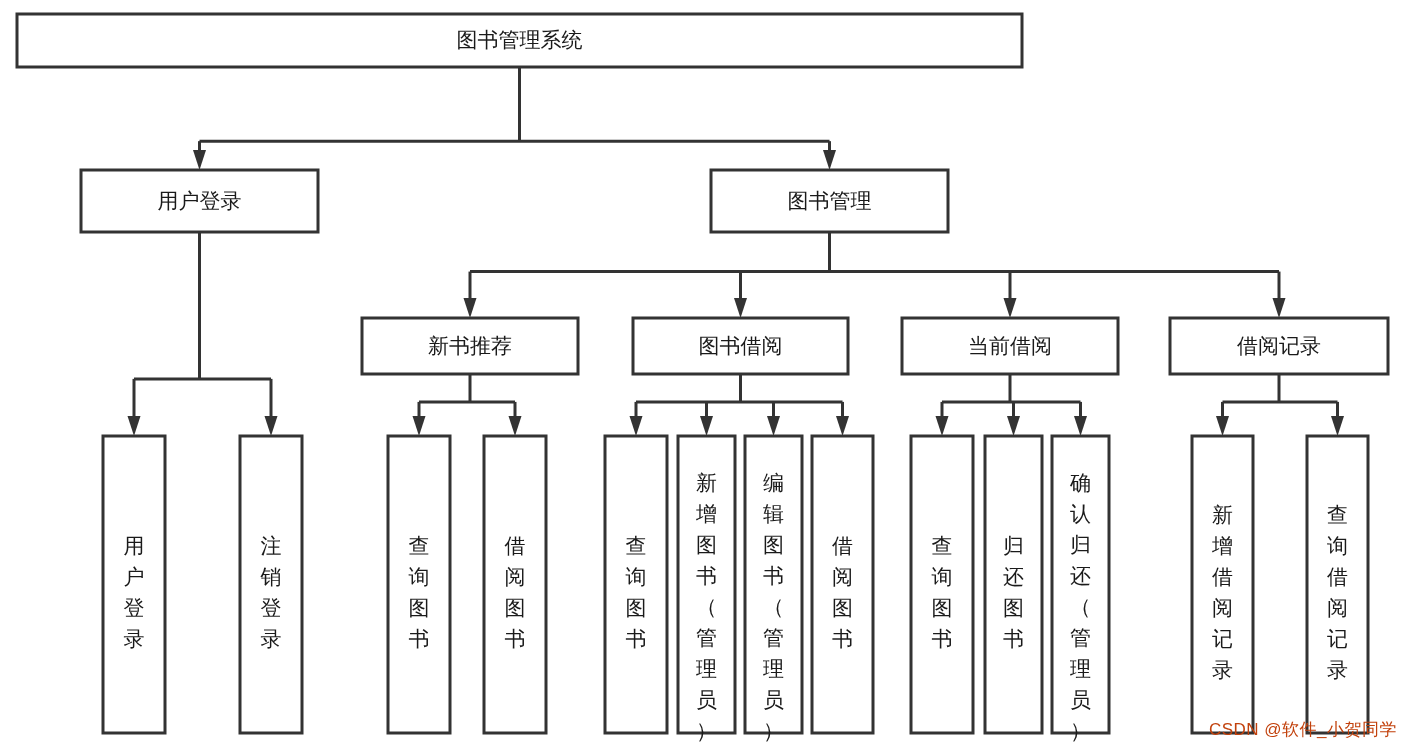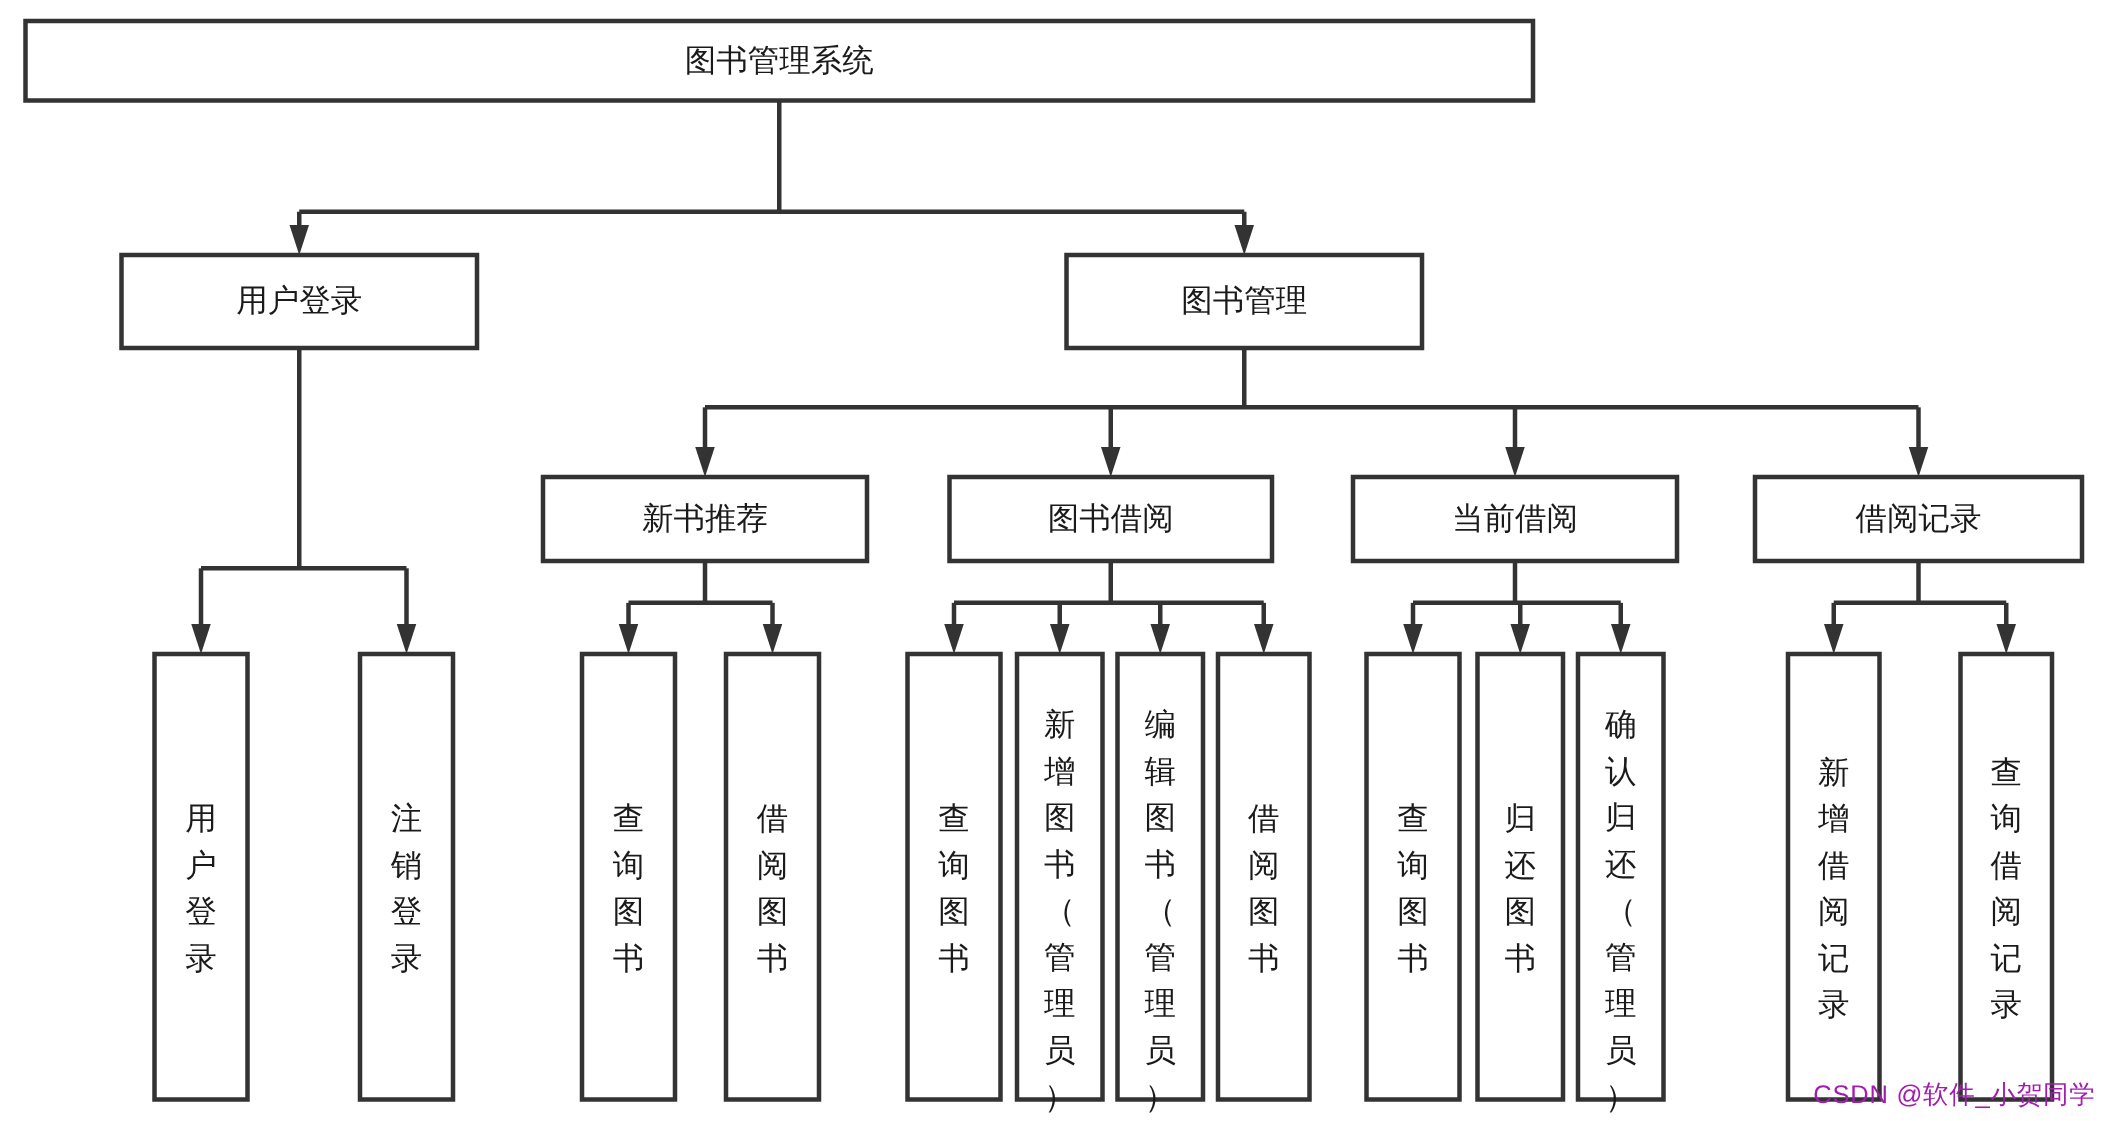--- a/index.html
+++ b/index.html
@@ -48,21 +48,21 @@
     fill: #1a1a1a;
     text-anchor: middle;
     dominant-baseline: middle;
   }
   .watermark {
     position: absolute;
     right: 8px;
     bottom: 6px;
     font-family: "Liberation Sans", "DejaVu Sans", sans-serif;
     font-size: 17px;
-    color: #a21caf;
+    color: #c2410c;
     white-space: nowrap;
     letter-spacing: 0.5px;
     pointer-events: none;
   }
 </style>
 </head>
 <body>
 
 <div id="diagram-root">
   <svg class="diagram-svg" id="diagram-svg" viewBox="0 0 1405 747" xmlns="http://www.w3.org/2000/svg">

